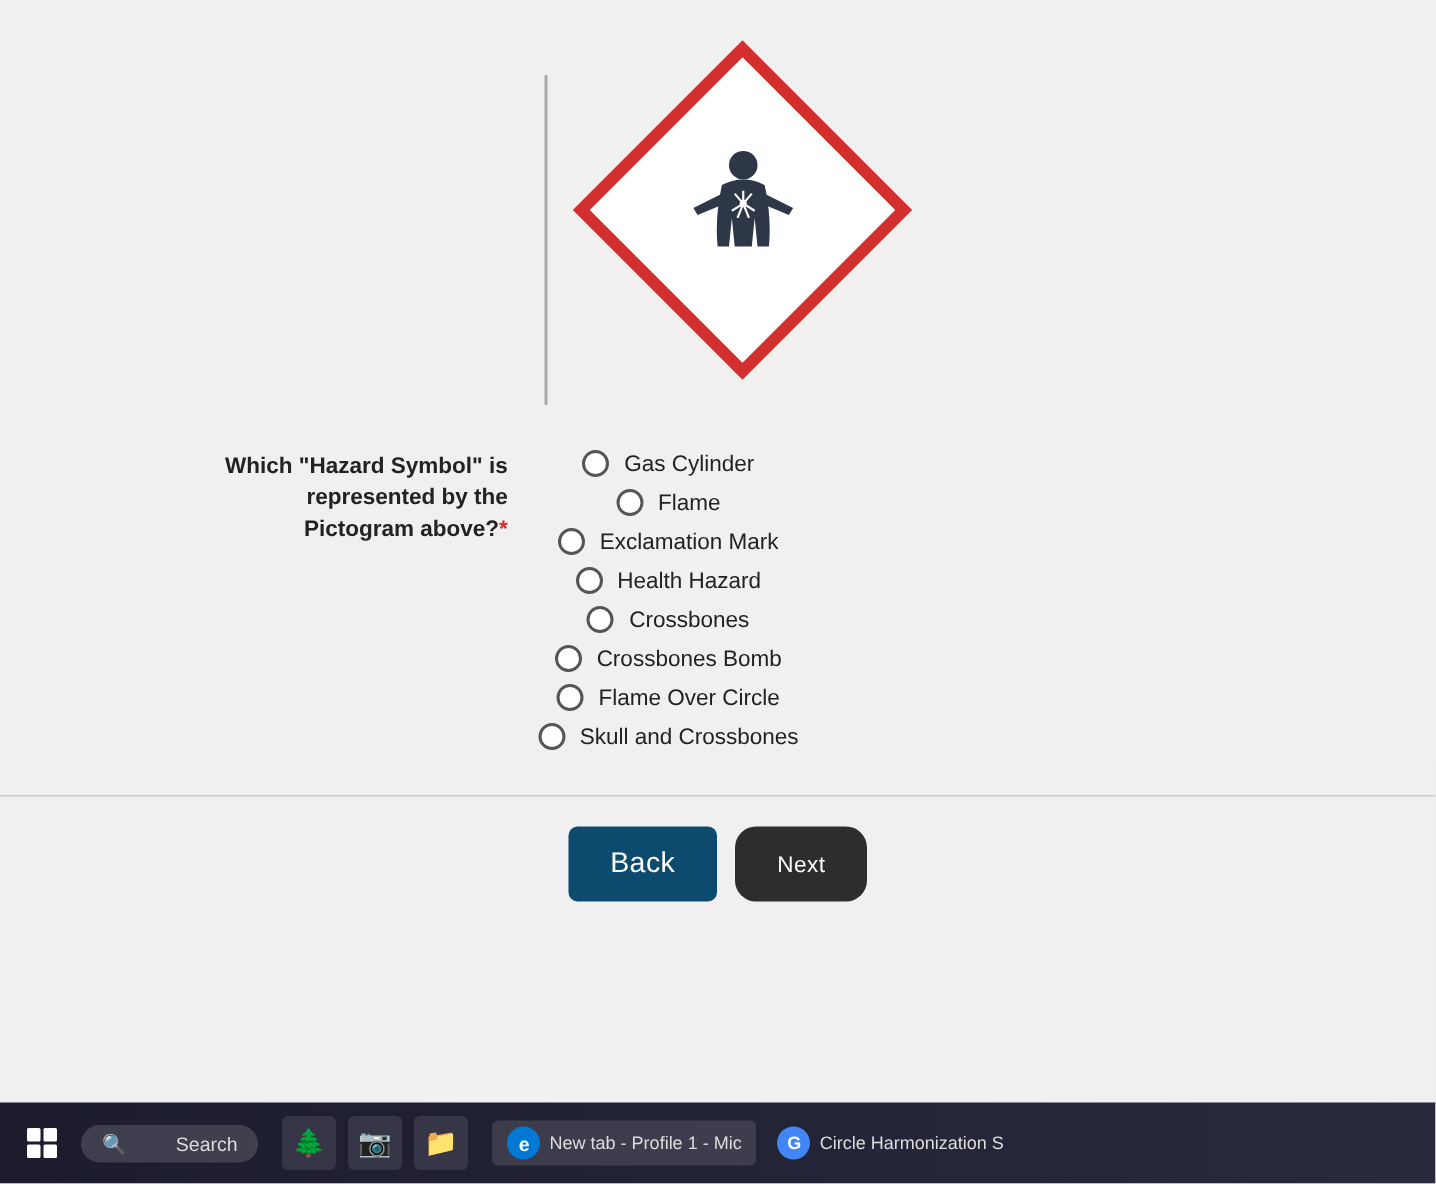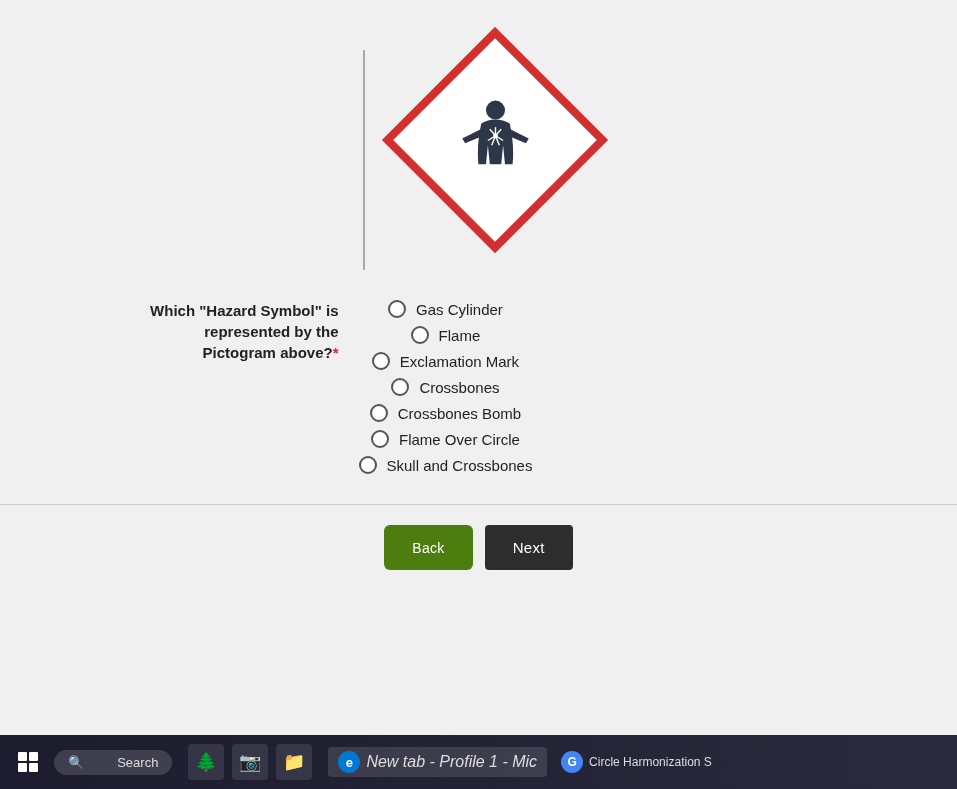--- a/index.html
+++ b/index.html
@@ -138,36 +138,36 @@
 
     
     .buttons-row {
       display: flex;
       gap: 12px;
       justify-content: center;
       padding-bottom: 20px;
     }
 
     .btn-back {
-      background: #4d7c0f;
+      background: #0c4a6e;
       color: white;
       border: none;
       border-radius: 6px;
       padding: 14px 28px;
-      font-size: 14px;
+      font-size: 19px;
       font-weight: 500;
       cursor: pointer;
       letter-spacing: 0.3px;
     }
 
     .btn-next {
       background: #2d2d2d;
       color: white;
       border: none;
-      border-radius: 4px;
+      border-radius: 14px;
       padding: 14px 28px;
       font-size: 15px;
       font-weight: 500;
       cursor: pointer;
       letter-spacing: 0.3px;
     }
 
     
     .taskbar {
       width: 957px;
@@ -263,22 +263,21 @@
       display: flex;
       align-items: center;
       justify-content: center;
       font-size: 13px;
       font-weight: bold;
       color: white;
     }
 
     .taskbar-tab-label {
       color: #ddd;
-      font-size: 16px;
-      font-style: italic;
+      font-size: 12px;
     }
 
     .globe-icon-tb {
       width: 22px;
       height: 22px;
       border-radius: 50%;
       background: #4285f4;
       display: flex;
       align-items: center;
       justify-content: center;
@@ -345,20 +344,24 @@
           <div class="radio-circle"></div>
           <span class="option-label">Gas Cylinder</span>
         </div>
         <div class="option-item">
           <div class="radio-circle"></div>
           <span class="option-label">Flame</span>
         </div>
         <div class="option-item">
           <div class="radio-circle"></div>
           <span class="option-label">Exclamation Mark</span>
+        </div>
+        <div class="option-item">
+          <div class="radio-circle"></div>
+          <span class="option-label">Health Hazard</span>
         </div>
         <div class="option-item">
           <div class="radio-circle"></div>
           <span class="option-label">Crossbones</span>
         </div>
         <div class="option-item">
           <div class="radio-circle"></div>
           <span class="option-label">Crossbones Bomb</span>
         </div>
         <div class="option-item">

